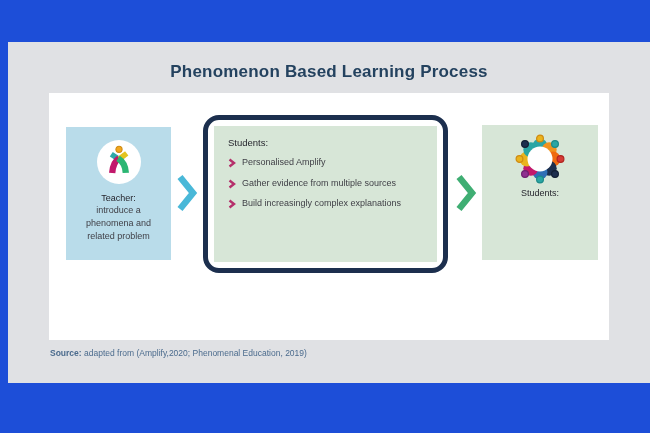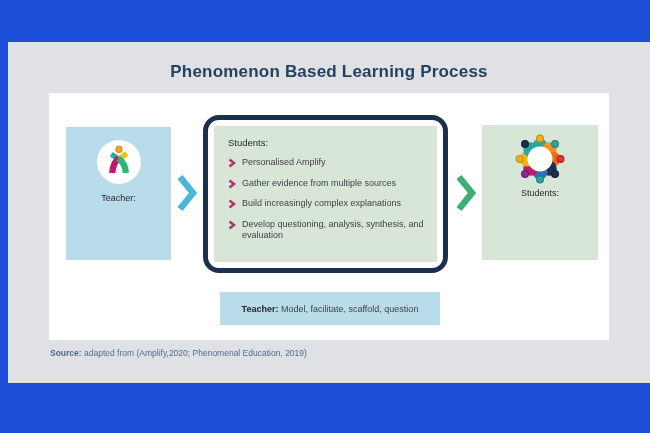--- a/index.html
+++ b/index.html
@@ -108,20 +108,21 @@
         <div class="icon-circle">
           <svg width="40" height="40" viewBox="0 0 44 44">
             <line x1="13.5" y1="13.5" x2="22" y2="19" stroke="#2fa8a8" stroke-width="6"></line>
             <line x1="30.5" y1="12.5" x2="22" y2="19" stroke="#e3c41f" stroke-width="6"></line>
             <path d="M14.5 34 Q15.5 22 22 18" stroke="#c2186b" stroke-width="7" fill="none"></path>
             <path d="M29.5 34 Q29 23 21 18" stroke="#2bb673" stroke-width="7" fill="none"></path>
             <circle cx="22" cy="8" r="3.4" fill="#f2a71f" stroke="#cf8a12" stroke-width="1.2"></circle>
           </svg>
         </div>
         <div class="box-heading">Teacher:</div>
+        <div class="box-text">introduce a phenomena and related problem</div>
       </div>
 
       <svg class="flow-arrow flow-arrow-1" width="22" height="40" viewBox="0 0 22 40">
         <path d="M4 4 L17 20 L4 36" stroke="#49b8d8" stroke-width="6.5" fill="none"></path>
       </svg>
 
       <div class="students-process-box">
         <div class="students-process-inner">
           <div class="box-heading">Students:</div>
           <ul class="bullet-list">
@@ -135,26 +136,20 @@
               <svg width="8" height="10" viewBox="0 0 8 10">
                   <path d="M1.5 1.5 L6 5 L1.5 8.5" stroke="#b5306b" stroke-width="2.4" fill="none"></path>
                 </svg>
               <span class="bullet-text">Gather evidence from multiple sources</span>
             </li>
             <li class="bullet-item">
               <svg width="8" height="10" viewBox="0 0 8 10">
                   <path d="M1.5 1.5 L6 5 L1.5 8.5" stroke="#b5306b" stroke-width="2.4" fill="none"></path>
                 </svg>
               <span class="bullet-text">Build increasingly complex explanations</span>
-            </li>
-            <li class="bullet-item">
-              <svg width="8" height="10" viewBox="0 0 8 10">
-                  <path d="M1.5 1.5 L6 5 L1.5 8.5" stroke="#b5306b" stroke-width="2.4" fill="none"></path>
-                </svg>
-              <span class="bullet-text" style="max-width:195px;">Develop questioning, analysis, synthesis, and evaluation</span>
             </li>
           </ul>
         </div>
       </div>
 
       <svg class="flow-arrow flow-arrow-2" width="22" height="40" viewBox="0 0 22 40">
         <path d="M4 4 L17 20 L4 36" stroke="#3fae73" stroke-width="6.5" fill="none"></path>
       </svg>
 
       <div class="students-outcome-box">
@@ -176,23 +171,20 @@
           <circle cx="26" cy="46.5" r="3.4" fill="#2aa6a4" stroke="#1d8a88" stroke-width="1.2"></circle>
           <circle cx="11" cy="41" r="3.4" fill="#8f3090" stroke="#6e2070" stroke-width="1.2"></circle>
           <circle cx="5.5" cy="26" r="3.4" fill="#eab41e" stroke="#cf8a12" stroke-width="1.2"></circle>
           <circle cx="11" cy="11" r="3.4" fill="#1c2f4e" stroke="#121f35" stroke-width="1.2"></circle>
 
           <circle cx="26" cy="26" r="12.5" fill="#ffffff"></circle>
         </svg>
         <div class="box-heading">Students:</div>
       </div>
 
-      <div class="teacher-role-bar">
-        <span class="role-line"><span class="role-label">Teacher:</span><span> Model, facilitate, scaffold, question</span></span>
-      </div>
 
     </div>
 
     <div class="source-note">
       <span class="source-label">Source:</span><span> adapted from (Amplify,2020; Phenomenal Education, 2019)</span>
     </div>
 
   </div>
 </div>
 

